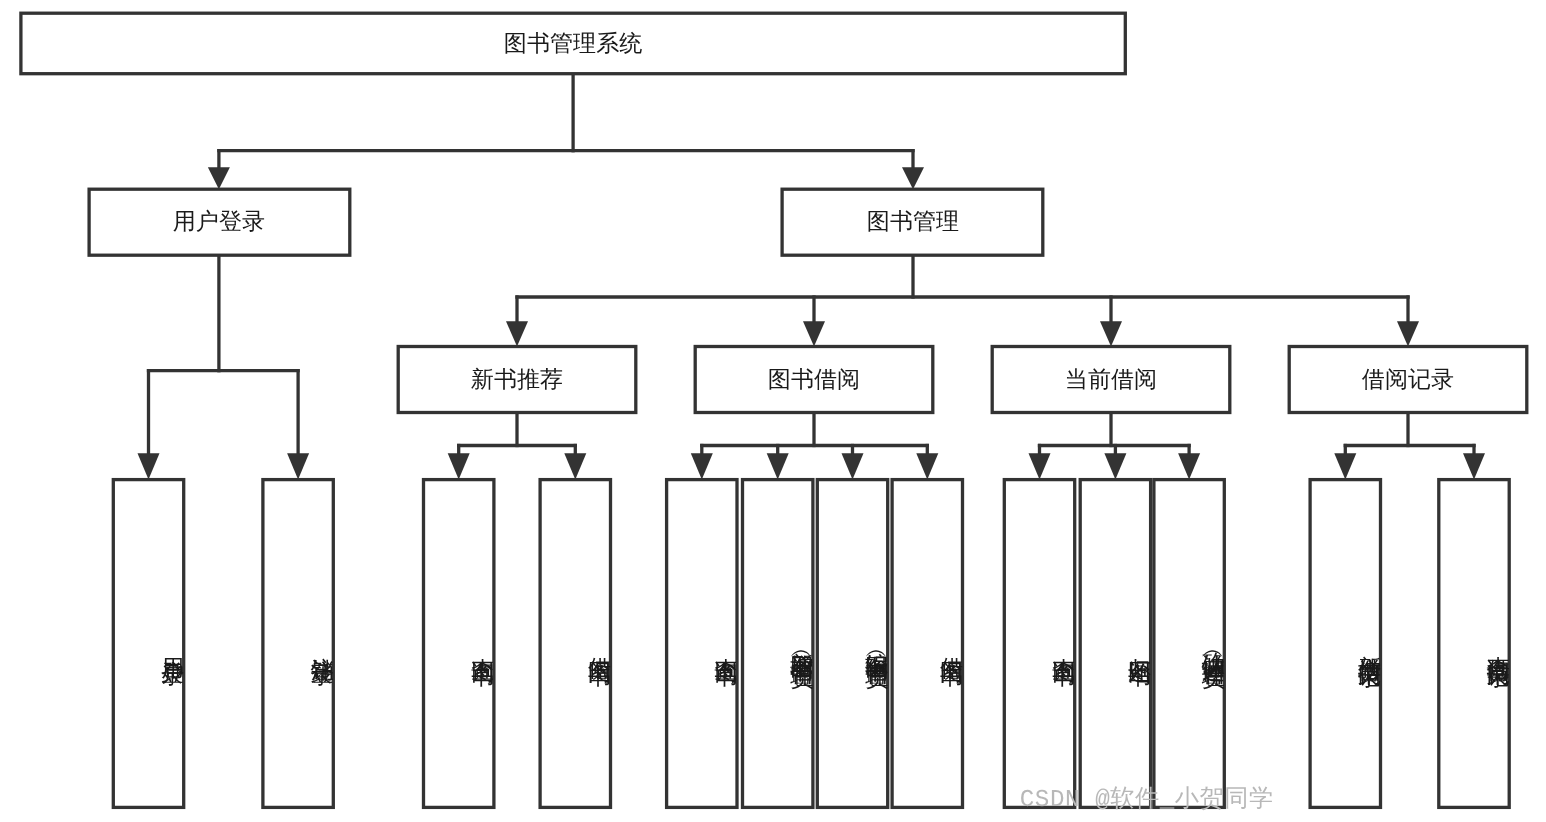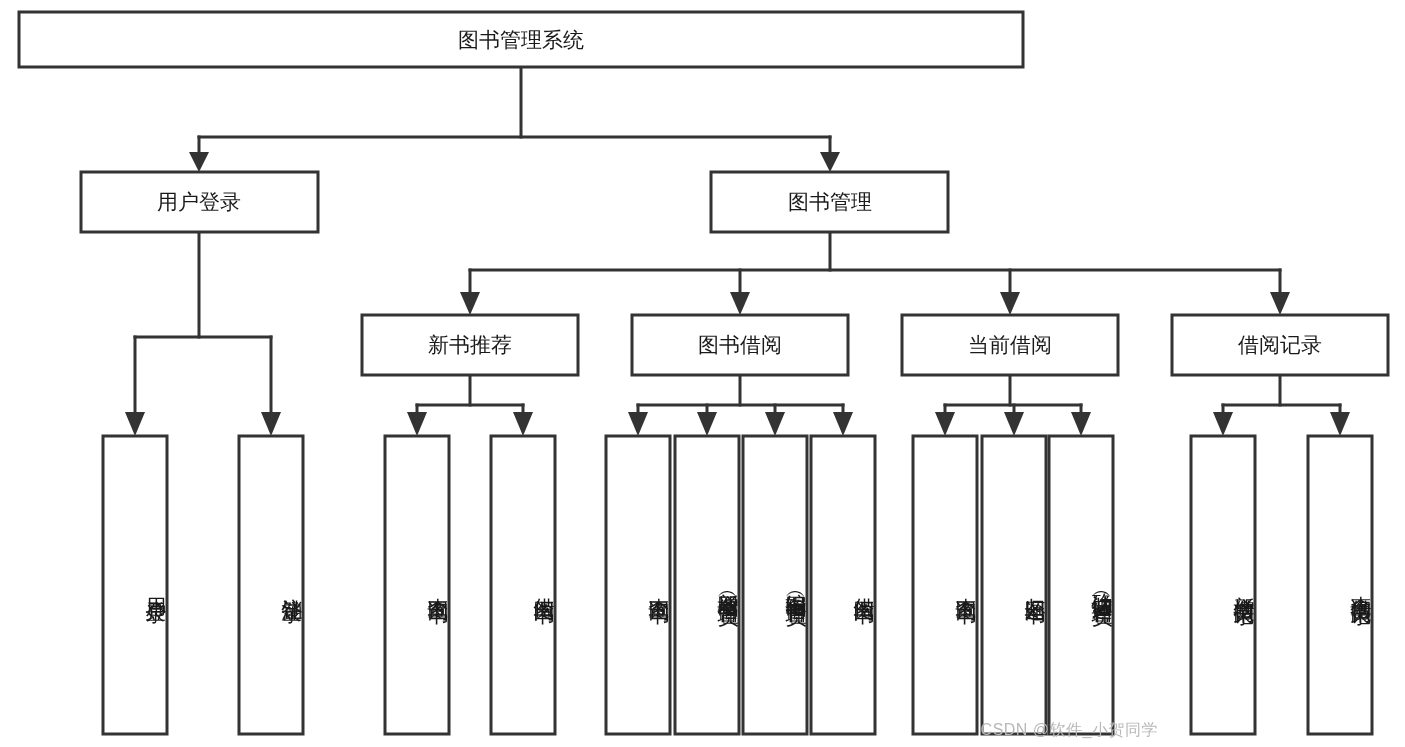--- a/index.html
+++ b/index.html
@@ -61,22 +61,22 @@
     display: flex;
     align-items: flex-start;
     justify-content: center;
     pointer-events: none;
     white-space: nowrap;
   }
   .watermark {
     position: absolute;
     right: 12px;
     bottom: 6px;
-    font-family: Liberation Sans, sans-serif;
-    font-size: 16px;
+    font-family: Liberation Mono, monospace;
+    font-size: 22px;
     color: #b8b8b8;
     letter-spacing: 0.5px;
     white-space: nowrap;
   }
 </style>
 </head>
 <body>
 
 <div id="diagram-root">
 

